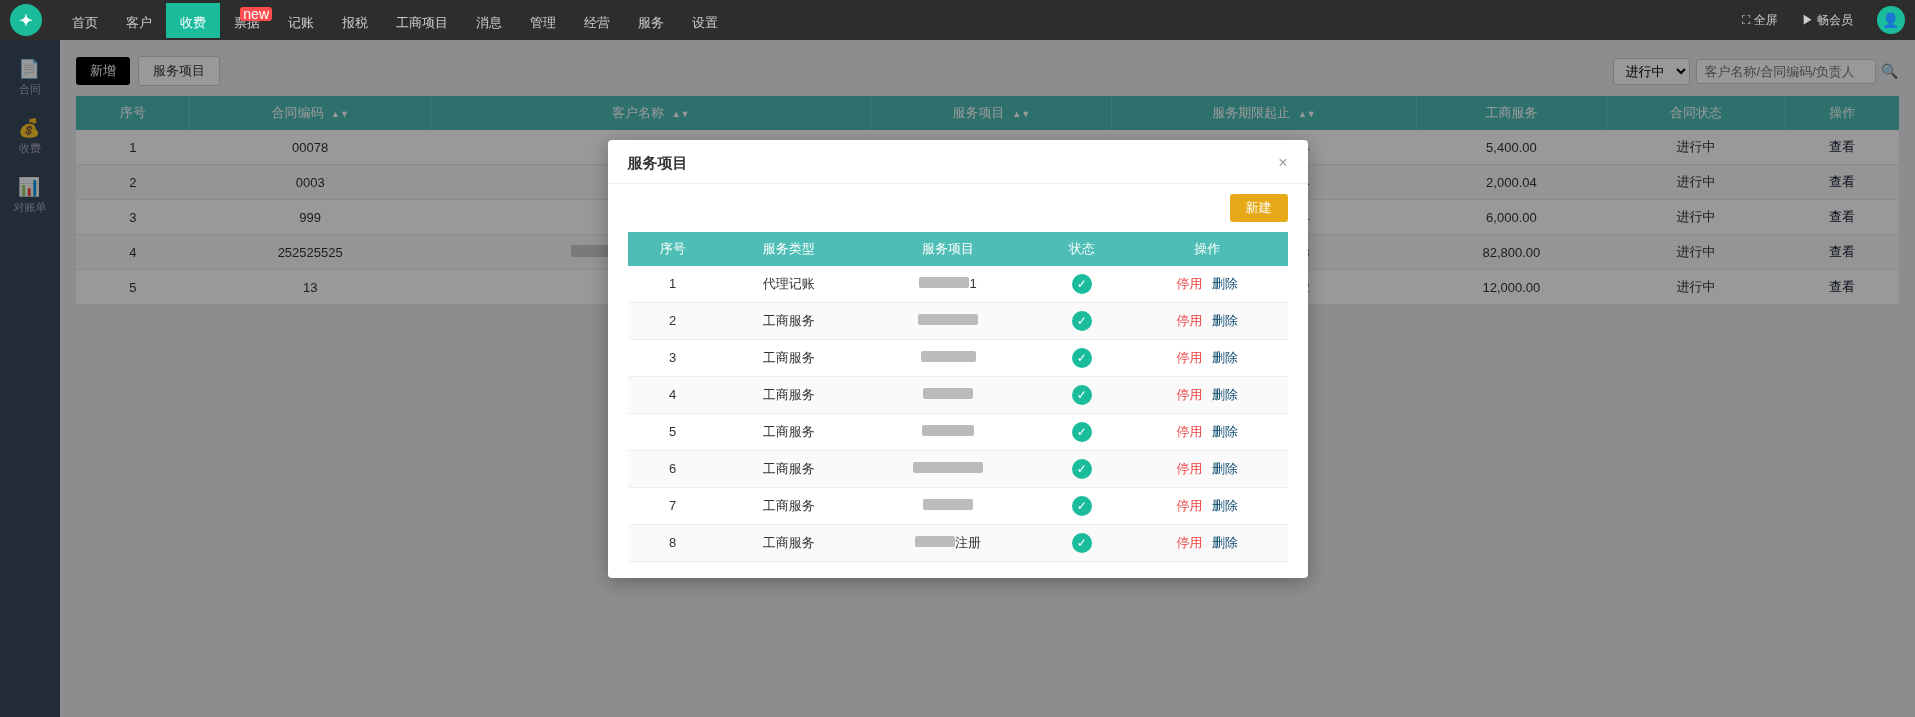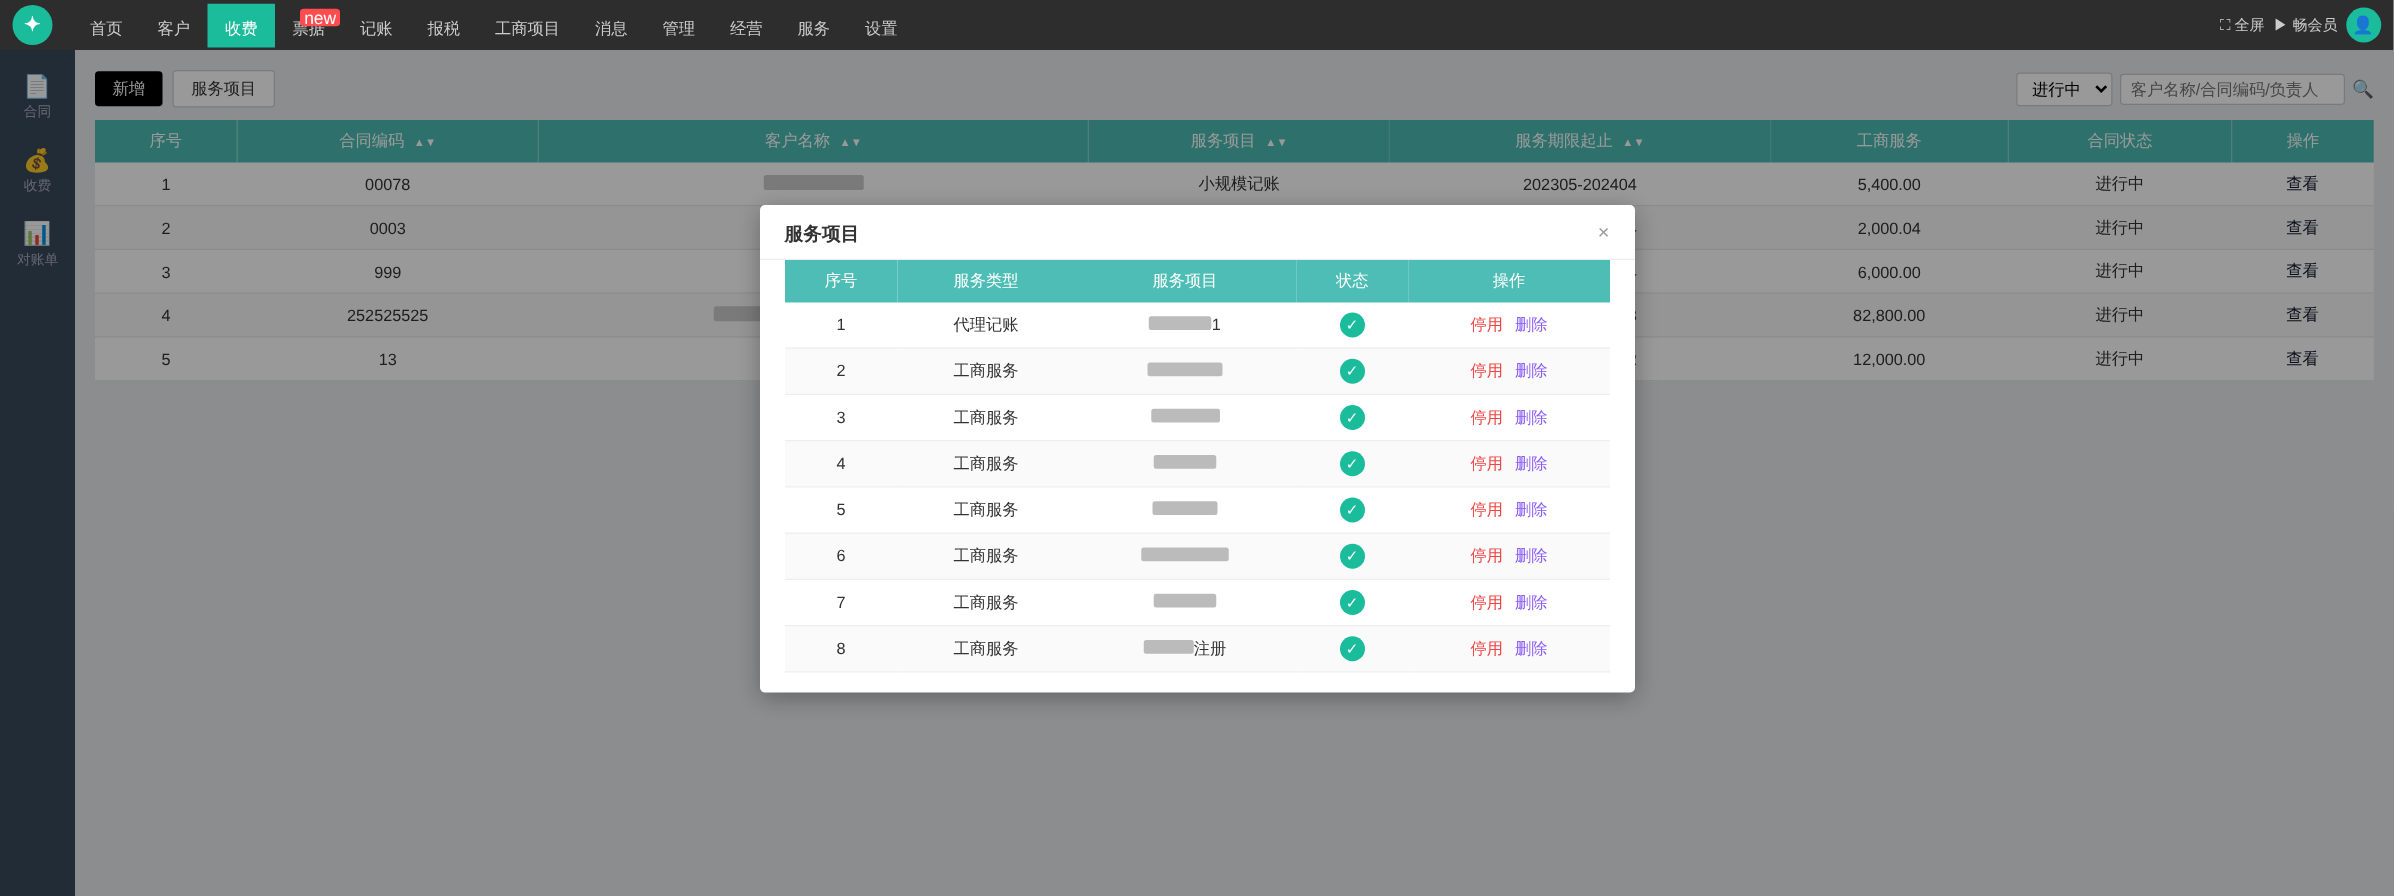--- a/index.html
+++ b/index.html
@@ -23,21 +23,21 @@
       cursor: pointer; color: #ccc; font-size: 13px;
       position: relative;
     }
     .top-nav .nav-item.active { background: #1abc9c; color: white; }
     .top-nav .nav-item .badge-new {
       position: absolute; top: 4px; right: 2px;
       background: #ff4d4f; color: white; font-size: 14px;
       padding: 0 3px; border-radius: 3px; line-height: 14px; text-align: center;
     }
     .top-nav .nav-right {
-      display: flex; align-items: center; gap: 7px; color: #ccc; font-size: 12px;
+      display: flex; align-items: center; gap: 24px; color: #ccc; font-size: 12px;
     }
     .top-nav .nav-right .avatar {
       width: 28px; height: 28px; border-radius: 50%;
       background: #1abc9c; display: flex; align-items: center; justify-content: center;
       color: white; font-size: 14px;
     }
 
     
     .main-layout { display: flex; height: calc(100vh - 40px); }
 
@@ -132,21 +132,21 @@
     }
     .modal-table tbody tr { border-bottom: 1px solid #eee; }
     .modal-table tbody tr:nth-child(even) { background: #fafafa; }
     .modal-table tbody td { padding: 8px 10px; text-align: center; font-size: 13px; color: #333; }
     .status-check {
       width: 20px; height: 20px; background: #1abc9c; border-radius: 50%;
       display: inline-flex; align-items: center; justify-content: center;
       color: white; font-size: 12px;
     }
     .action-stop { color: #ef4444; cursor: pointer; margin-right: 6px; }
-    .action-delete { color: #8b5cf6; cursor: pointer; }
+    .action-delete { color: #0c4a6e; cursor: pointer; }
     .blurred-sm { background: #bbb; color: transparent; border-radius: 2px; display: inline-block; height: 11px; }
 
     
     .modal-body::-webkit-scrollbar { width: 6px; }
     .modal-body::-webkit-scrollbar-track { background: #f1f1f1; }
     .modal-body::-webkit-scrollbar-thumb { background: #ccc; border-radius: 3px; }
   </style>
 </head>
 <body>
 
@@ -278,20 +278,23 @@
   </main>
 </div>
 
 <div class="overlay"></div>
 
 <div class="modal">
   <div class="modal-header">
     <span class="modal-title">服务项目</span>
     <span class="modal-close">×</span>
   </div>
+  <div class="modal-toolbar">
+    <button class="btn-modal-new">新建</button>
+  </div>
   <div class="modal-body">
     <table class="modal-table">
       <thead>
         <tr>
           <th>序号</th>
           <th>服务类型</th>
           <th>服务项目</th>
           <th>状态</th>
           <th>操作</th>
         </tr>

